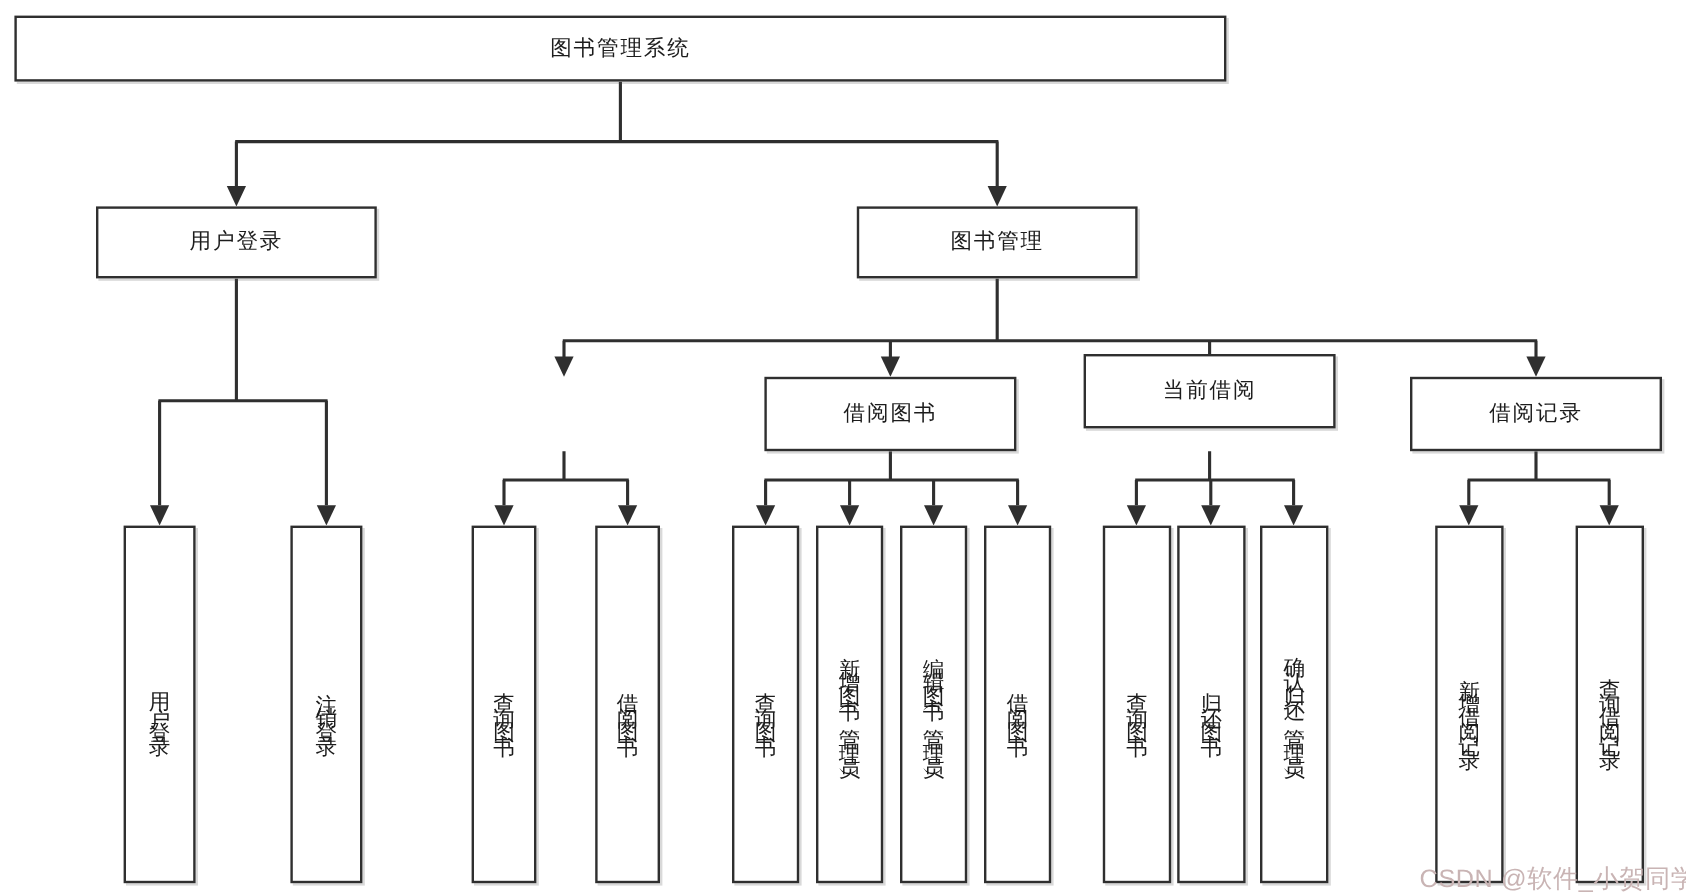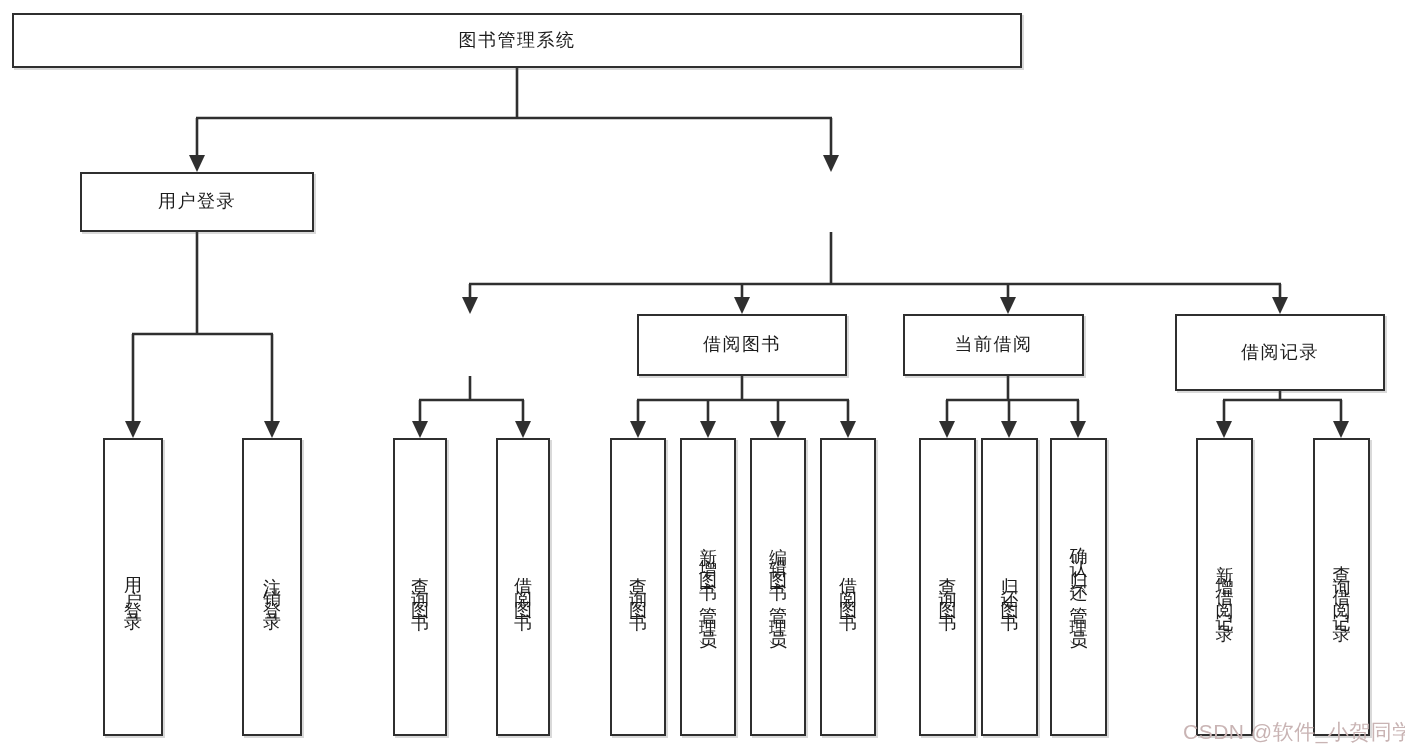--- a/index.html
+++ b/index.html
@@ -98,28 +98,31 @@
     </g>
   </svg>
 
   <div class="node" style="left:12px;top:13px;width:1010px;height:55px">
     <span class="lbl">图书管理系统</span>
   </div>
 
   <div class="node" style="left:80px;top:172px;width:234px;height:60px">
     <span class="lbl">用户登录</span>
   </div>
+  <div class="node" style="left:714px;top:172px;width:234px;height:60px">
+    <span class="lbl">图书管理</span>
+  </div>
 
   <div class="node" style="left:637px;top:314px;width:210px;height:62px">
     <span class="lbl">借阅图书</span>
   </div>
-  <div class="node" style="left:903px;top:314px;width:181px;height:62px">
+  <div class="node" style="left:903px;top:295px;width:210px;height:62px">
     <span class="lbl">当前借阅</span>
   </div>
-  <div class="node" style="left:1175px;top:314px;width:210px;height:77px">
+  <div class="node" style="left:1175px;top:314px;width:210px;height:62px">
     <span class="lbl">借阅记录</span>
   </div>
 
   <div class="node v" style="left:103px;top:438px;width:60px;height:298px">
     <span class="lbl">用户登录</span>
   </div>
   <div class="node v" style="left:242px;top:438px;width:60px;height:298px">
     <span class="lbl">注销登录</span>
   </div>
 

